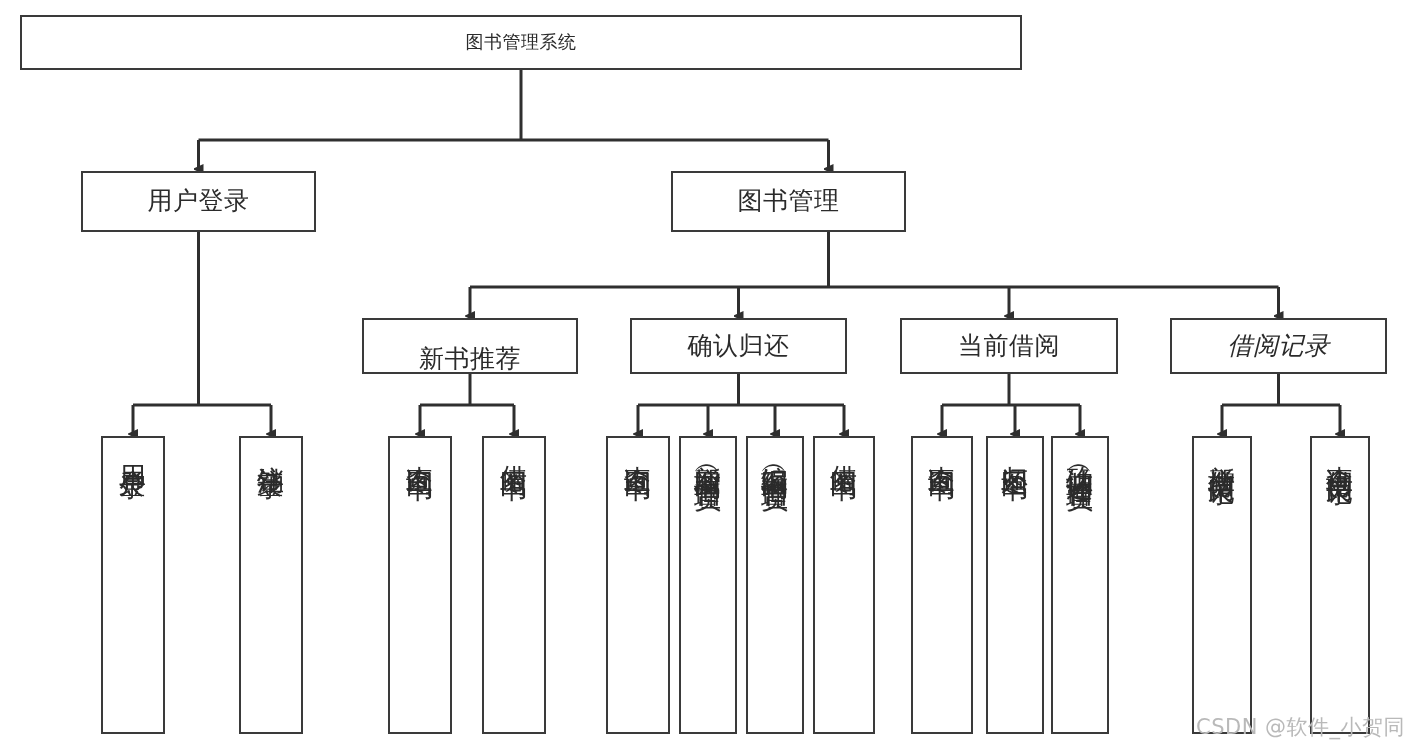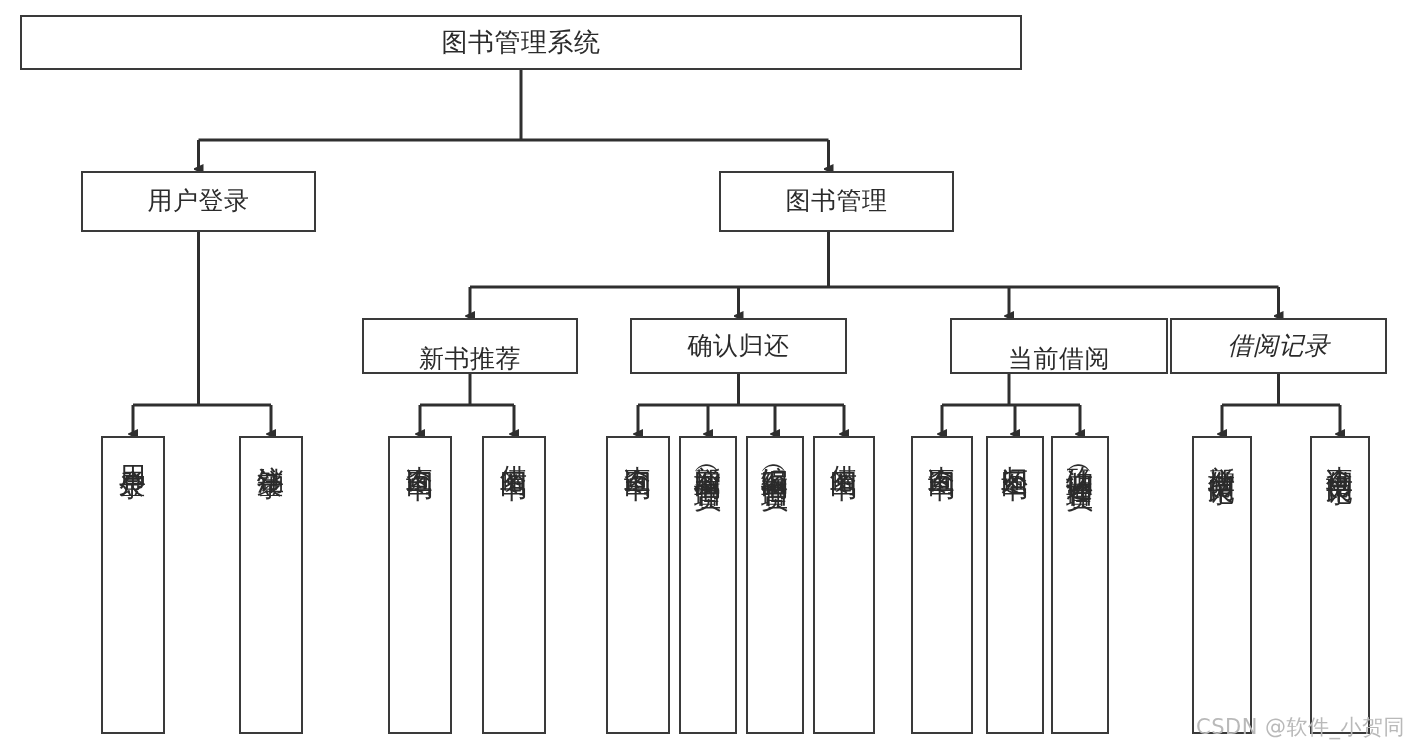--- a/index.html
+++ b/index.html
@@ -40,21 +40,21 @@
     display: block;
     text-align: center;
     line-height: 1.05;
     letter-spacing: 0.5px;
   }
   
   .node.horiz .lbl {
     writing-mode: horizontal-tb;
     font-size: 25px;
   }
-  .node.root .lbl { font-size: 26px; }
+  .node.root .lbl { font-size: 18px; }
   
   .node.vert {
     align-items: flex-start;
     padding-top: 6px;
   }
   .node.vert .lbl {
     writing-mode: vertical-rl;
     text-orientation: upright;
     font-size: 27px;
     line-height: 1.0;
@@ -117,30 +117,30 @@
       </g>
   </svg>
 
   <div id="nodes-layer">
       <div class="node horiz root" style="left: 20px; top: 15px; width: 1002px; height: 55px;">
         <span class="lbl">图书管理系统</span>
       </div>
       <div class="node horiz" style="left: 81px; top: 171px; width: 235px; height: 61px;">
         <span class="lbl">用户登录</span>
       </div>
-      <div class="node horiz" style="left: 719px; top: 171px; width: 235px; height: 61px;">
+      <div class="node horiz" style="left: 671px; top: 171px; width: 235px; height: 61px;">
         <span class="lbl">图书管理</span>
       </div>
       <div class="node horiz" style="left: 362px; top: 318px; width: 216px; height: 56px; align-items: flex-end;">
         <span class="lbl">新书推荐</span>
       </div>
       <div class="node horiz" style="left: 630px; top: 318px; width: 217px; height: 56px;">
         <span class="lbl">确认归还</span>
       </div>
-      <div class="node horiz" style="left: 950px; top: 318px; width: 218px; height: 56px; align-items: flex-end;">
+      <div class="node horiz" style="left: 900px; top: 318px; width: 218px; height: 56px;">
         <span class="lbl">当前借阅</span>
       </div>
       <div class="node horiz" style="left: 1170px; top: 318px; width: 217px; height: 56px; font-style: italic;">
         <span class="lbl">借阅记录</span>
       </div>
       <div class="node vert" style="left: 101px; top: 436px; width: 64px; height: 298px;">
         <span class="lbl">用户登录</span>
       </div>
       <div class="node vert" style="left: 239px; top: 436px; width: 64px; height: 298px;">
         <span class="lbl">注销登录</span>

